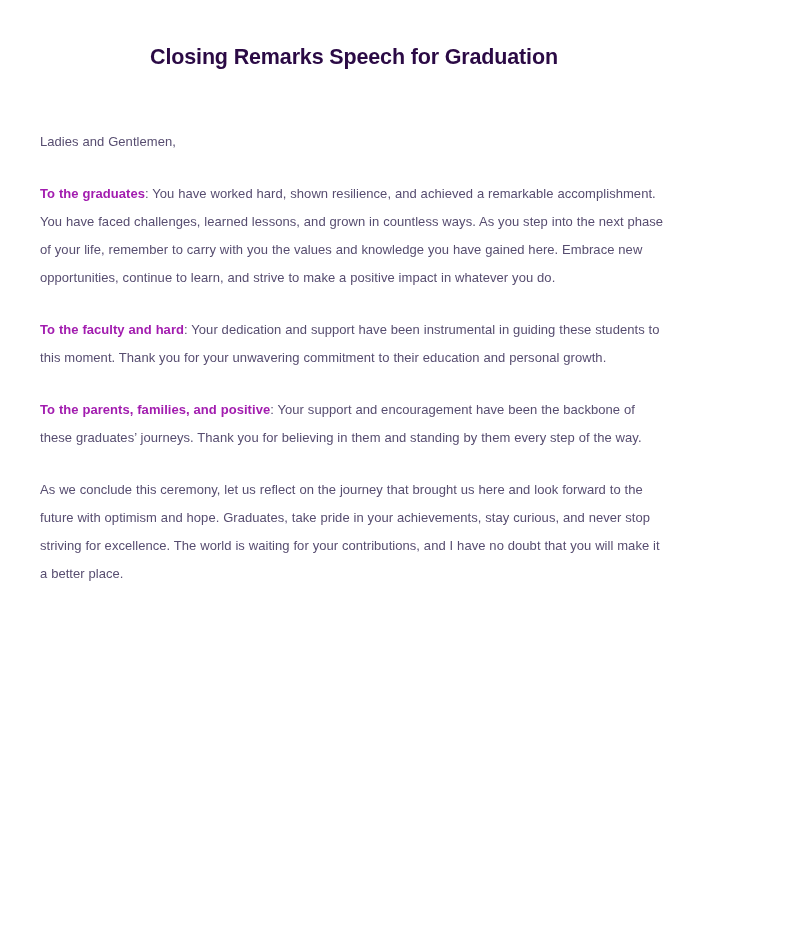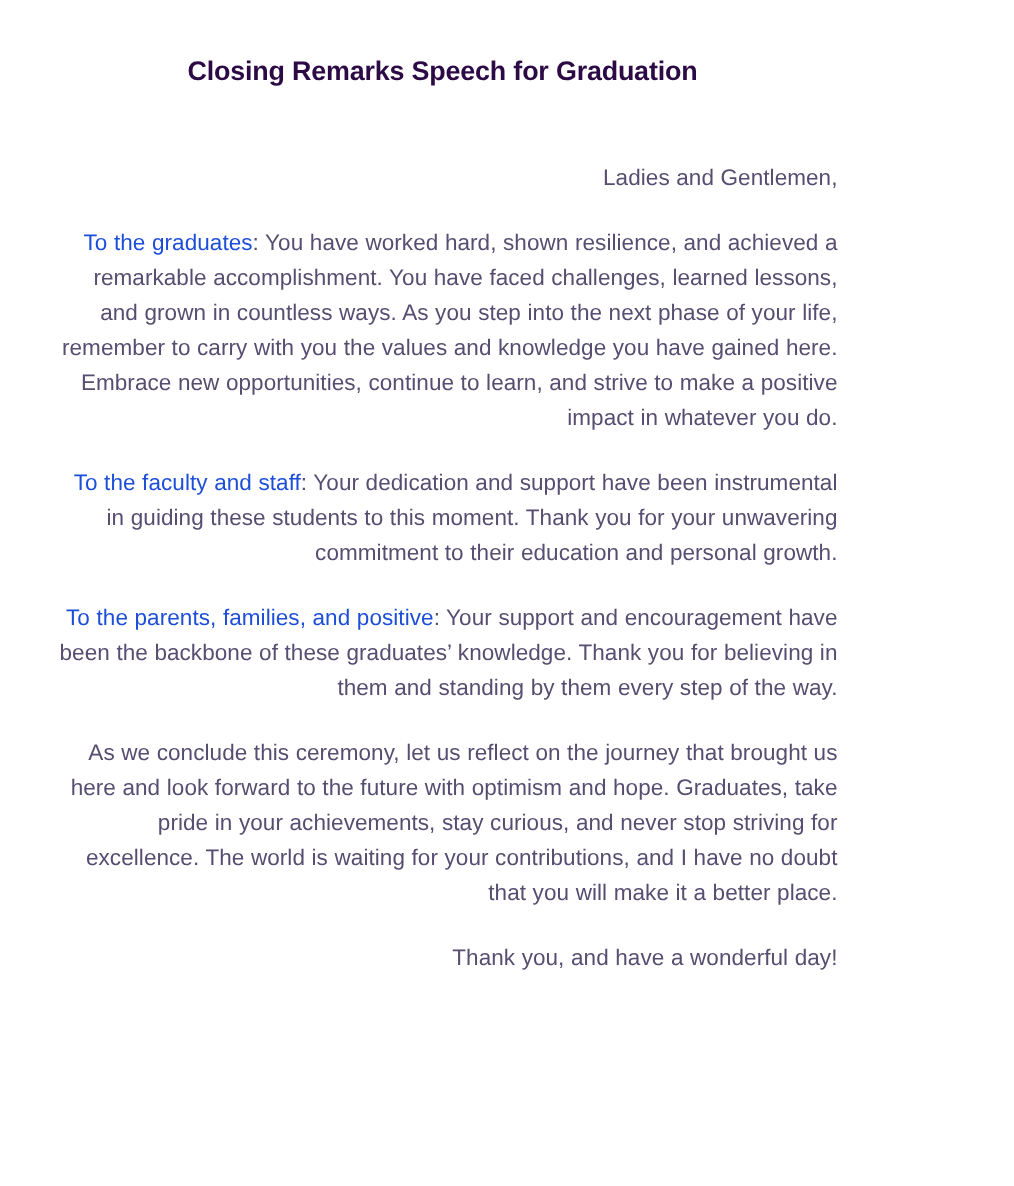--- a/index.html
+++ b/index.html
@@ -32,43 +32,41 @@
     margin: 0;
     padding: 30px 40px 0 40px;
   }
   .body-wrap {
     padding: 0 38px 0 40px;
     margin-top: 57px;
   }
   p.para {
     margin: 0 0 24px 0;
     color: #574d70;
-    font-size: 18px;
+    font-size: 13px;
     line-height: 28px;
     letter-spacing: 0.05px;
     max-width: 735px;
     word-spacing: 0.2px;
-    text-align: right;
   }
   p.para:last-child { margin-bottom: 0; }
   .lead {
-    font-weight: normal;
-    color: #1d4ed8;
+    font-weight: bold;
+    color: #a21caf;
   }
 </style>
 </head>
 <body>
 
 <div class="page">
 
   <h1 class="doc-title">Closing Remarks Speech for Graduation</h1>
 
   <div class="body-wrap">
 
   <p class="para"><span>Ladies and Gentlemen,</span></p>
       <p class="para"><span class="lead">To the graduates</span><span>: You have worked hard, shown resilience, and achieved a remarkable accomplishment. You have faced challenges, learned lessons, and grown in countless ways. As you step into the next phase of your life, remember to carry with you the values and knowledge you have gained here. Embrace new opportunities, continue to learn, and strive to make a positive impact in whatever you do.</span></p>
-      <p class="para"><span class="lead">To the faculty and staff</span><span>: Your dedication and support have been instrumental in guiding these students to this moment. Thank you for your unwavering commitment to their education and personal growth.</span></p>
-      <p class="para"><span class="lead">To the parents, families, and positive</span><span>: Your support and encouragement have been the backbone of these graduates’ knowledge. Thank you for believing in them and standing by them every step of the way.</span></p>
+      <p class="para"><span class="lead">To the faculty and hard</span><span>: Your dedication and support have been instrumental in guiding these students to this moment. Thank you for your unwavering commitment to their education and personal growth.</span></p>
+      <p class="para"><span class="lead">To the parents, families, and positive</span><span>: Your support and encouragement have been the backbone of these graduates’ journeys. Thank you for believing in them and standing by them every step of the way.</span></p>
       <p class="para"><span>As we conclude this ceremony, let us reflect on the journey that brought us here and look forward to the future with optimism and hope. Graduates, take pride in your achievements, stay curious, and never stop striving for excellence. The world is waiting for your contributions, and I have no doubt that you will make it a better place.</span></p>
-      <p class="para"><span>Thank you, and have a wonderful day!</span></p>
     </div>
 
 </div>
 
 </body></html>

